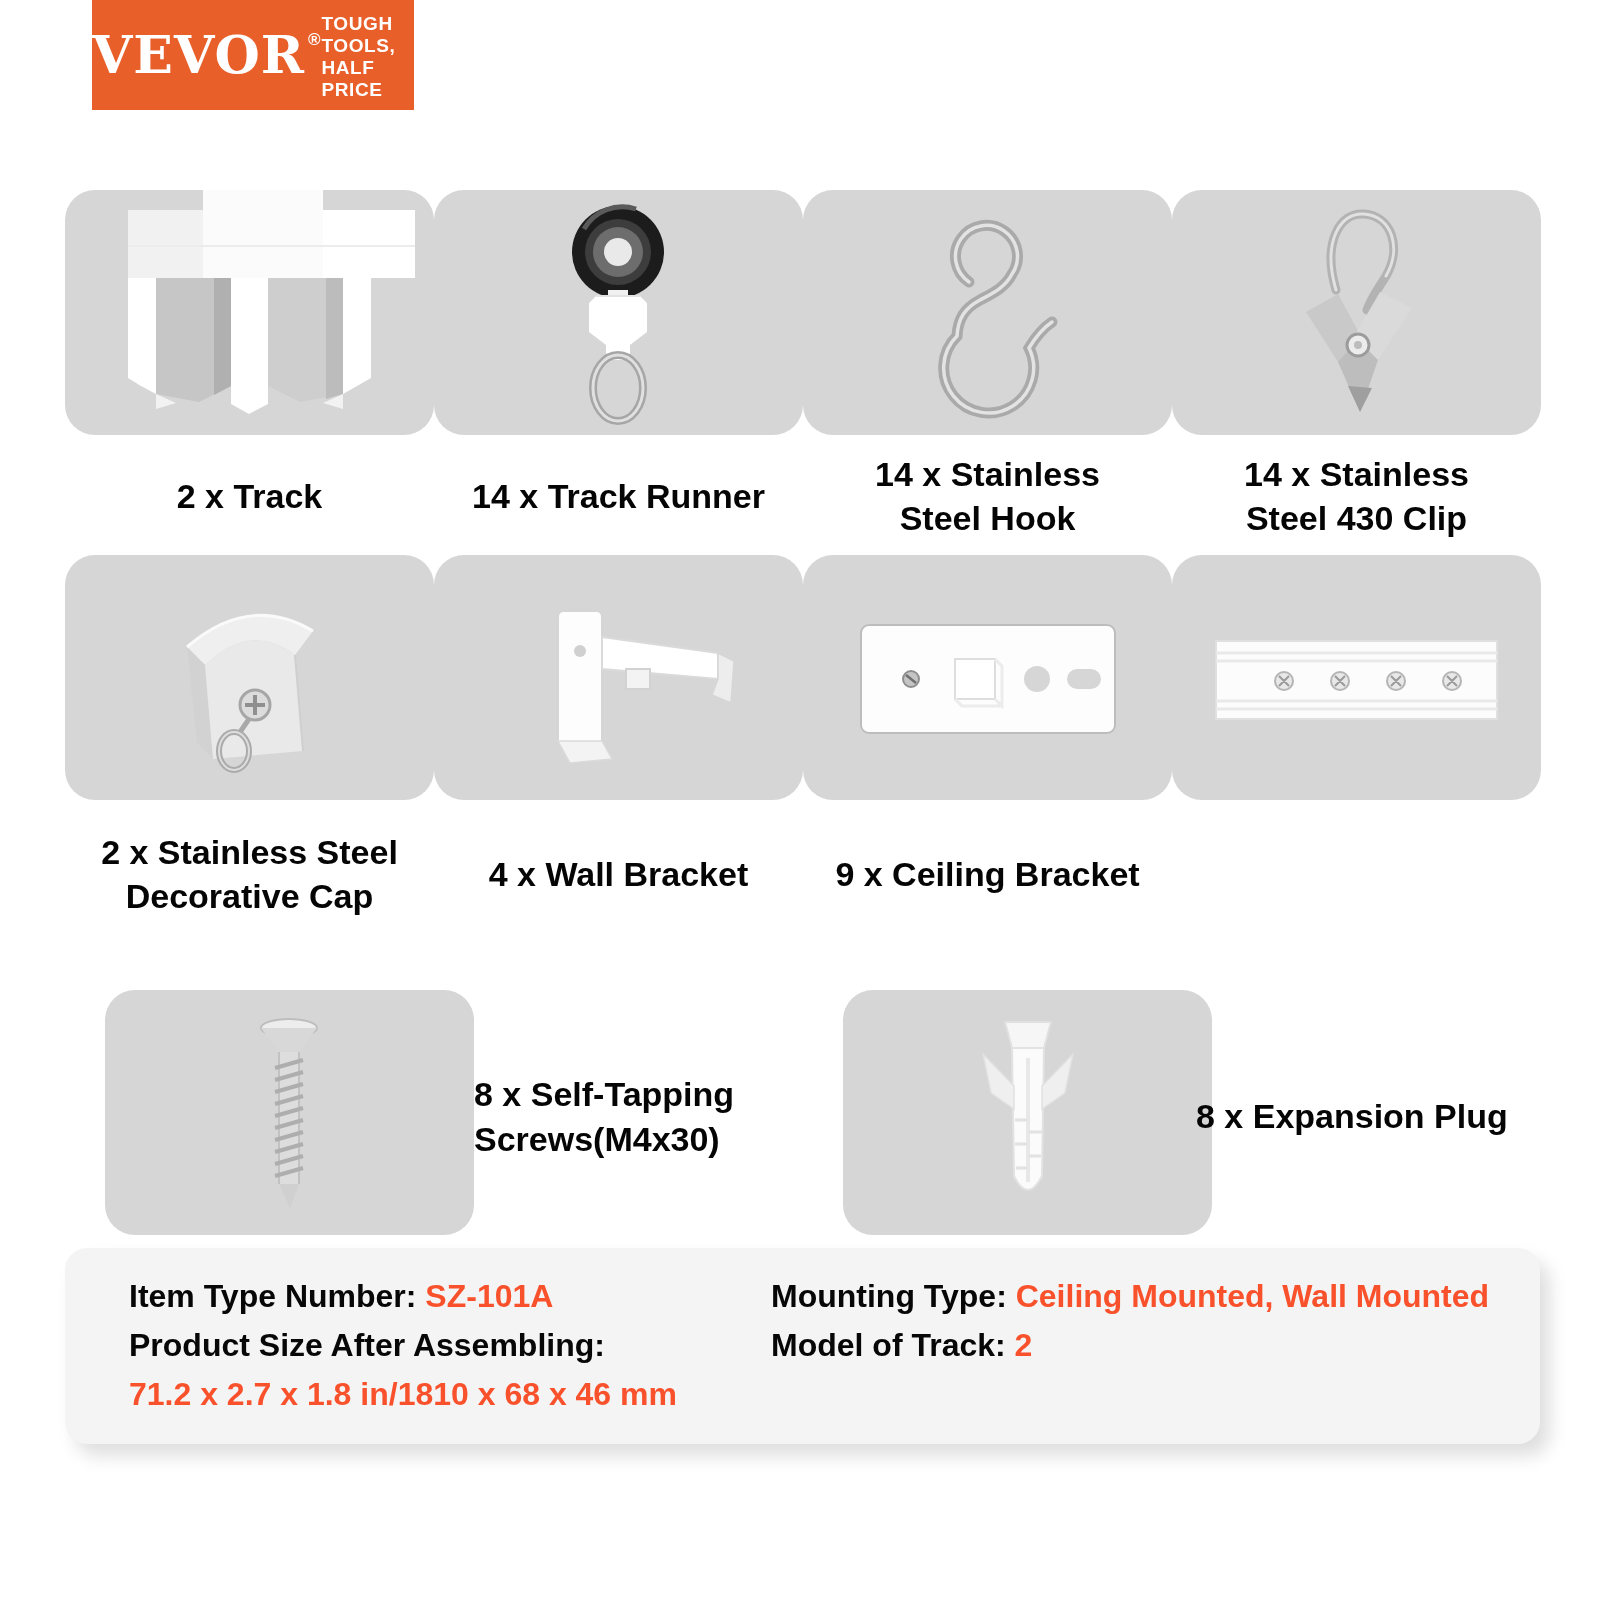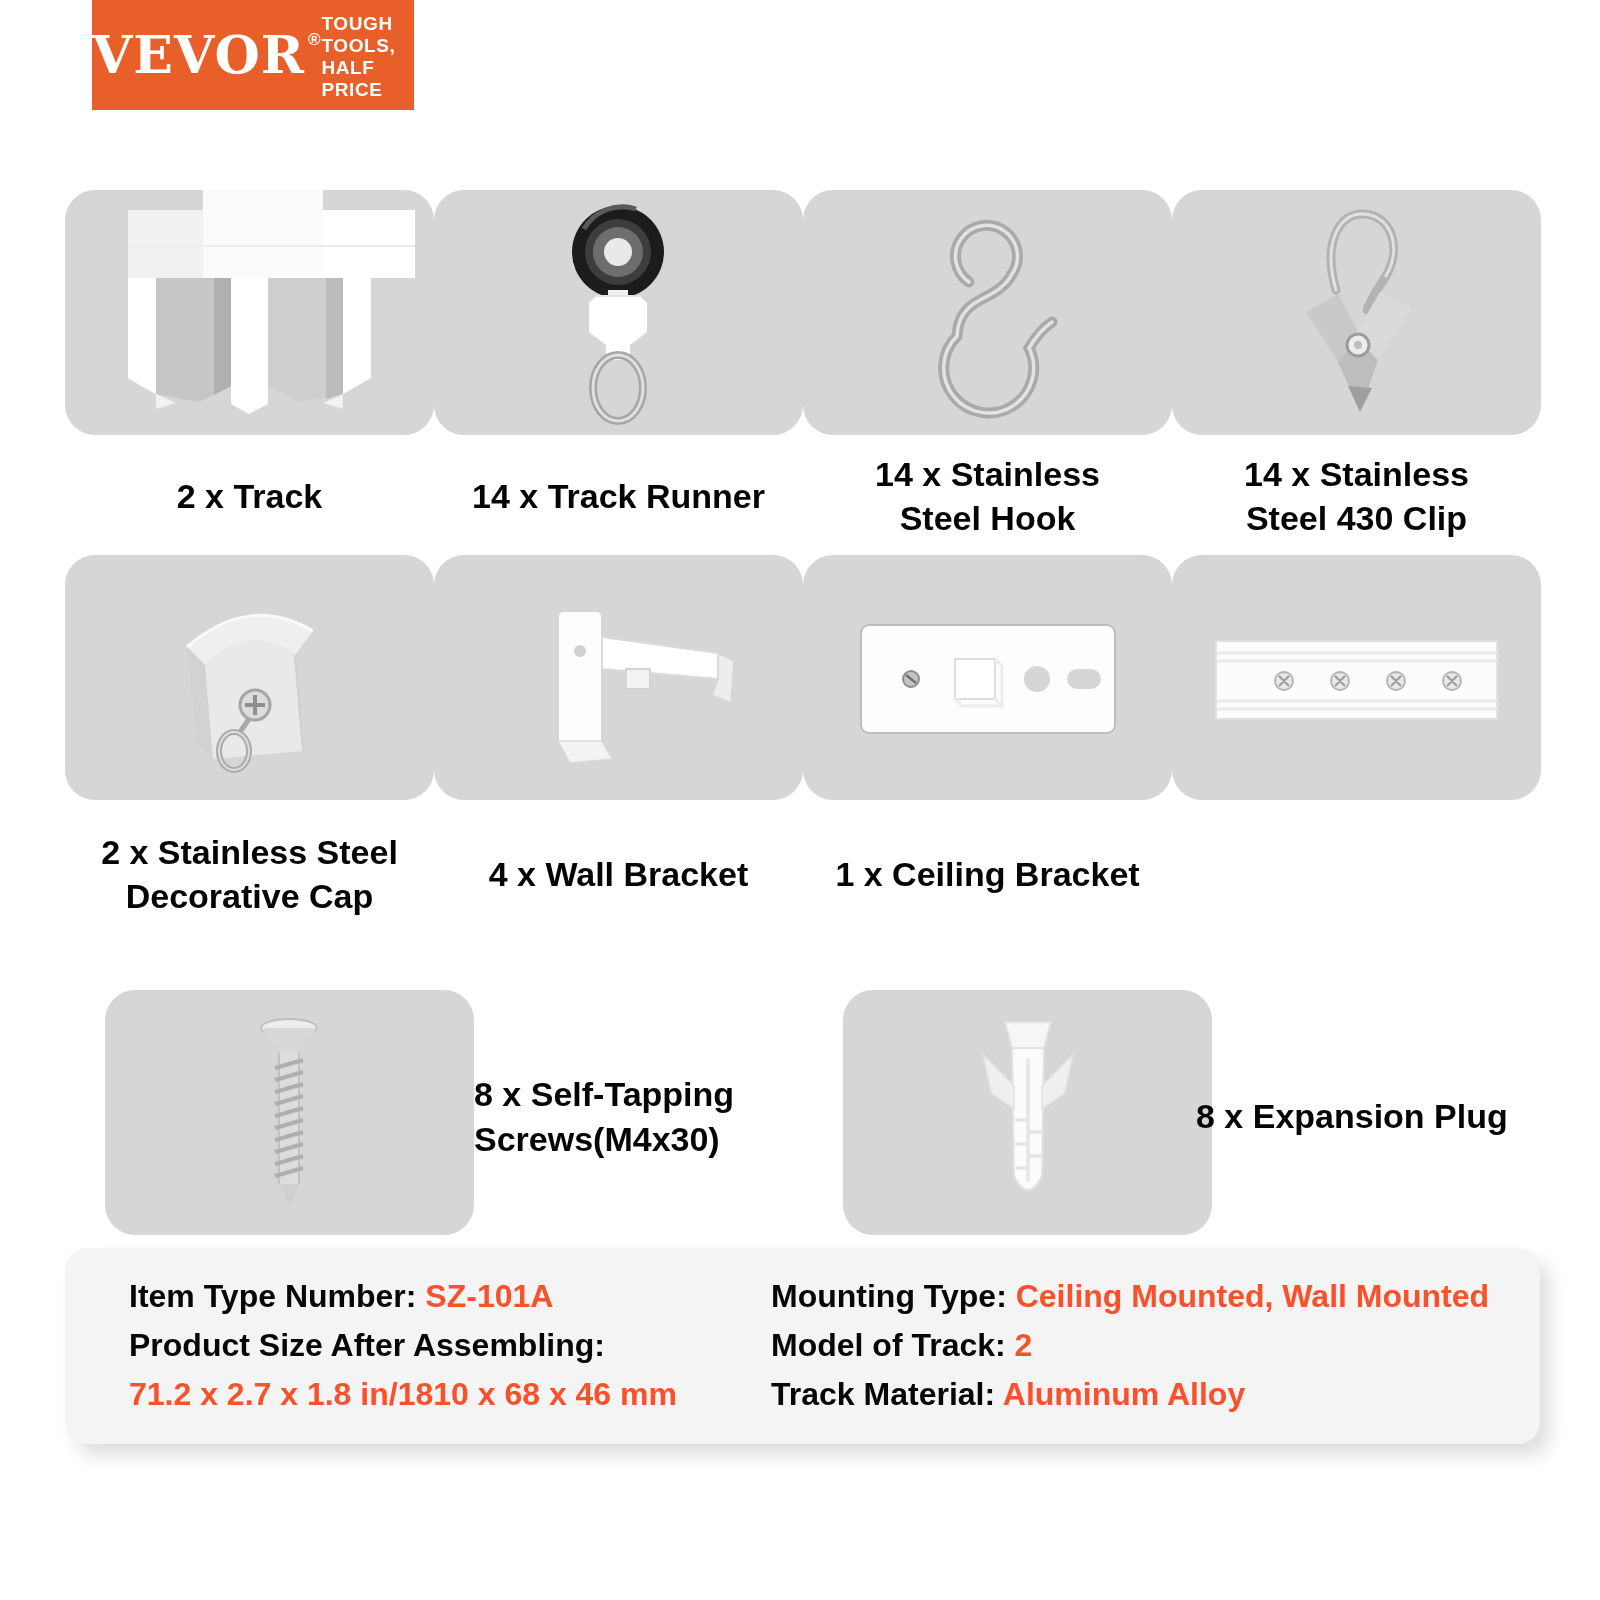--- a/index.html
+++ b/index.html
@@ -183,21 +183,21 @@
   <div class="row" id="row2-labels">
     <div class="plabel">
       <span class="l">2 x Stainless Steel</span>
       <span class="l">Decorative Cap</span>
     </div>
     <div class="plabel">
       <span class="l">4 x Wall Bracket</span>
       <span class="l"></span>
     </div>
     <div class="plabel">
-      <span class="l">1 x Ceiling Bracket</span>
+      <span class="l">9 x Ceiling Bracket</span>
       <span class="l"></span>
     </div>
   </div>
 
   <div class="row" id="row3">
     <div class="tile">
       <svg viewBox="0 0 337 245">
         <ellipse cx="168" cy="38" rx="28" ry="9" fill="#ededed" stroke="#bdbdbd" stroke-width="2"></ellipse>
         <path d="M140 38 L196 38 L178 62 H158 Z" fill="#d8d8d8"></path>
         <rect x="158" y="62" width="20" height="132" fill="#dddddd"></rect>
@@ -239,19 +239,16 @@
         <span class="sl"></span><span class="sv">71.2 x 2.7 x 1.8 in/1810 x 68 x 46 mm</span>
       </div>
     </div>
     <div class="spec-col" id="spec-right">
       <div class="spec-line">
         <span class="sl">Mounting Type: </span><span class="sv">Ceiling Mounted, Wall Mounted</span>
       </div>
       <div class="spec-line">
         <span class="sl">Model of Track: </span><span class="sv">2</span>
       </div>
-      <div class="spec-line">
-        <span class="sl">Track Material: </span><span class="sv">Aluminum Alloy</span>
-      </div>
     </div>
   </div>
 
 </div>
 
 </body></html>

